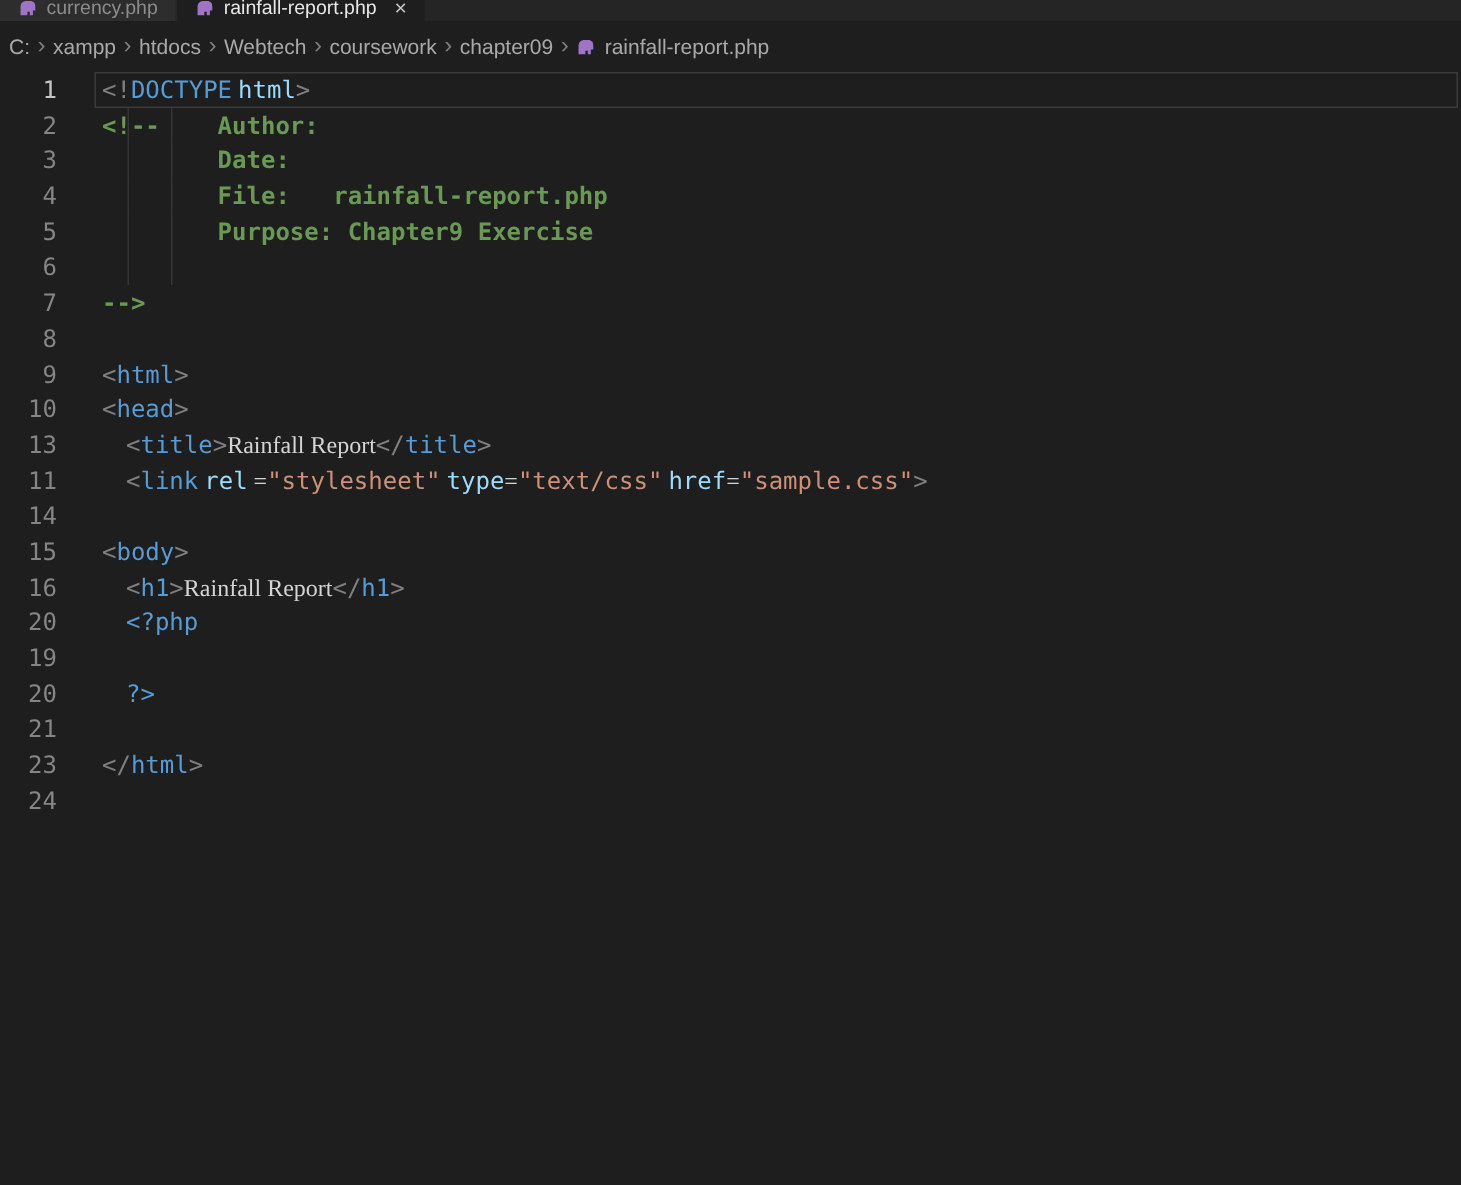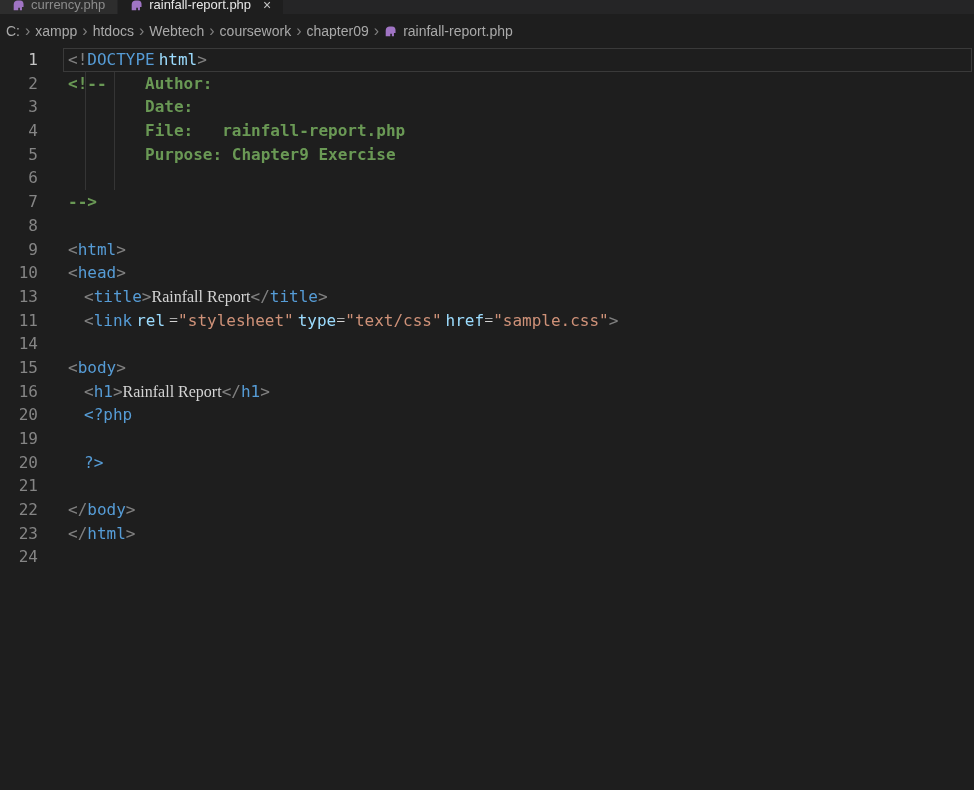--- a/index.html
+++ b/index.html
@@ -223,24 +223,20 @@
     </div>
     <div class="row">
       <span class="ln">20</span>
       <span class="code"><span class="tk-w">    </span><span class="tk-k">?&gt;</span></span>
     </div>
     <div class="row">
       <span class="ln">21</span>
       <span class="code"></span>
     </div>
     <div class="row">
-      <span class="ln">22</span>
-      <span class="code"><span class="tk-p">&lt;/</span><span class="tk-t">body</span><span class="tk-p">&gt;</span></span>
-    </div>
-    <div class="row">
       <span class="ln">23</span>
       <span class="code"><span class="tk-p">&lt;/</span><span class="tk-t">html</span><span class="tk-p">&gt;</span></span>
     </div>
     <div class="row">
       <span class="ln">24</span>
       <span class="code"></span>
     </div>
   </div>
 
 </body></html>

